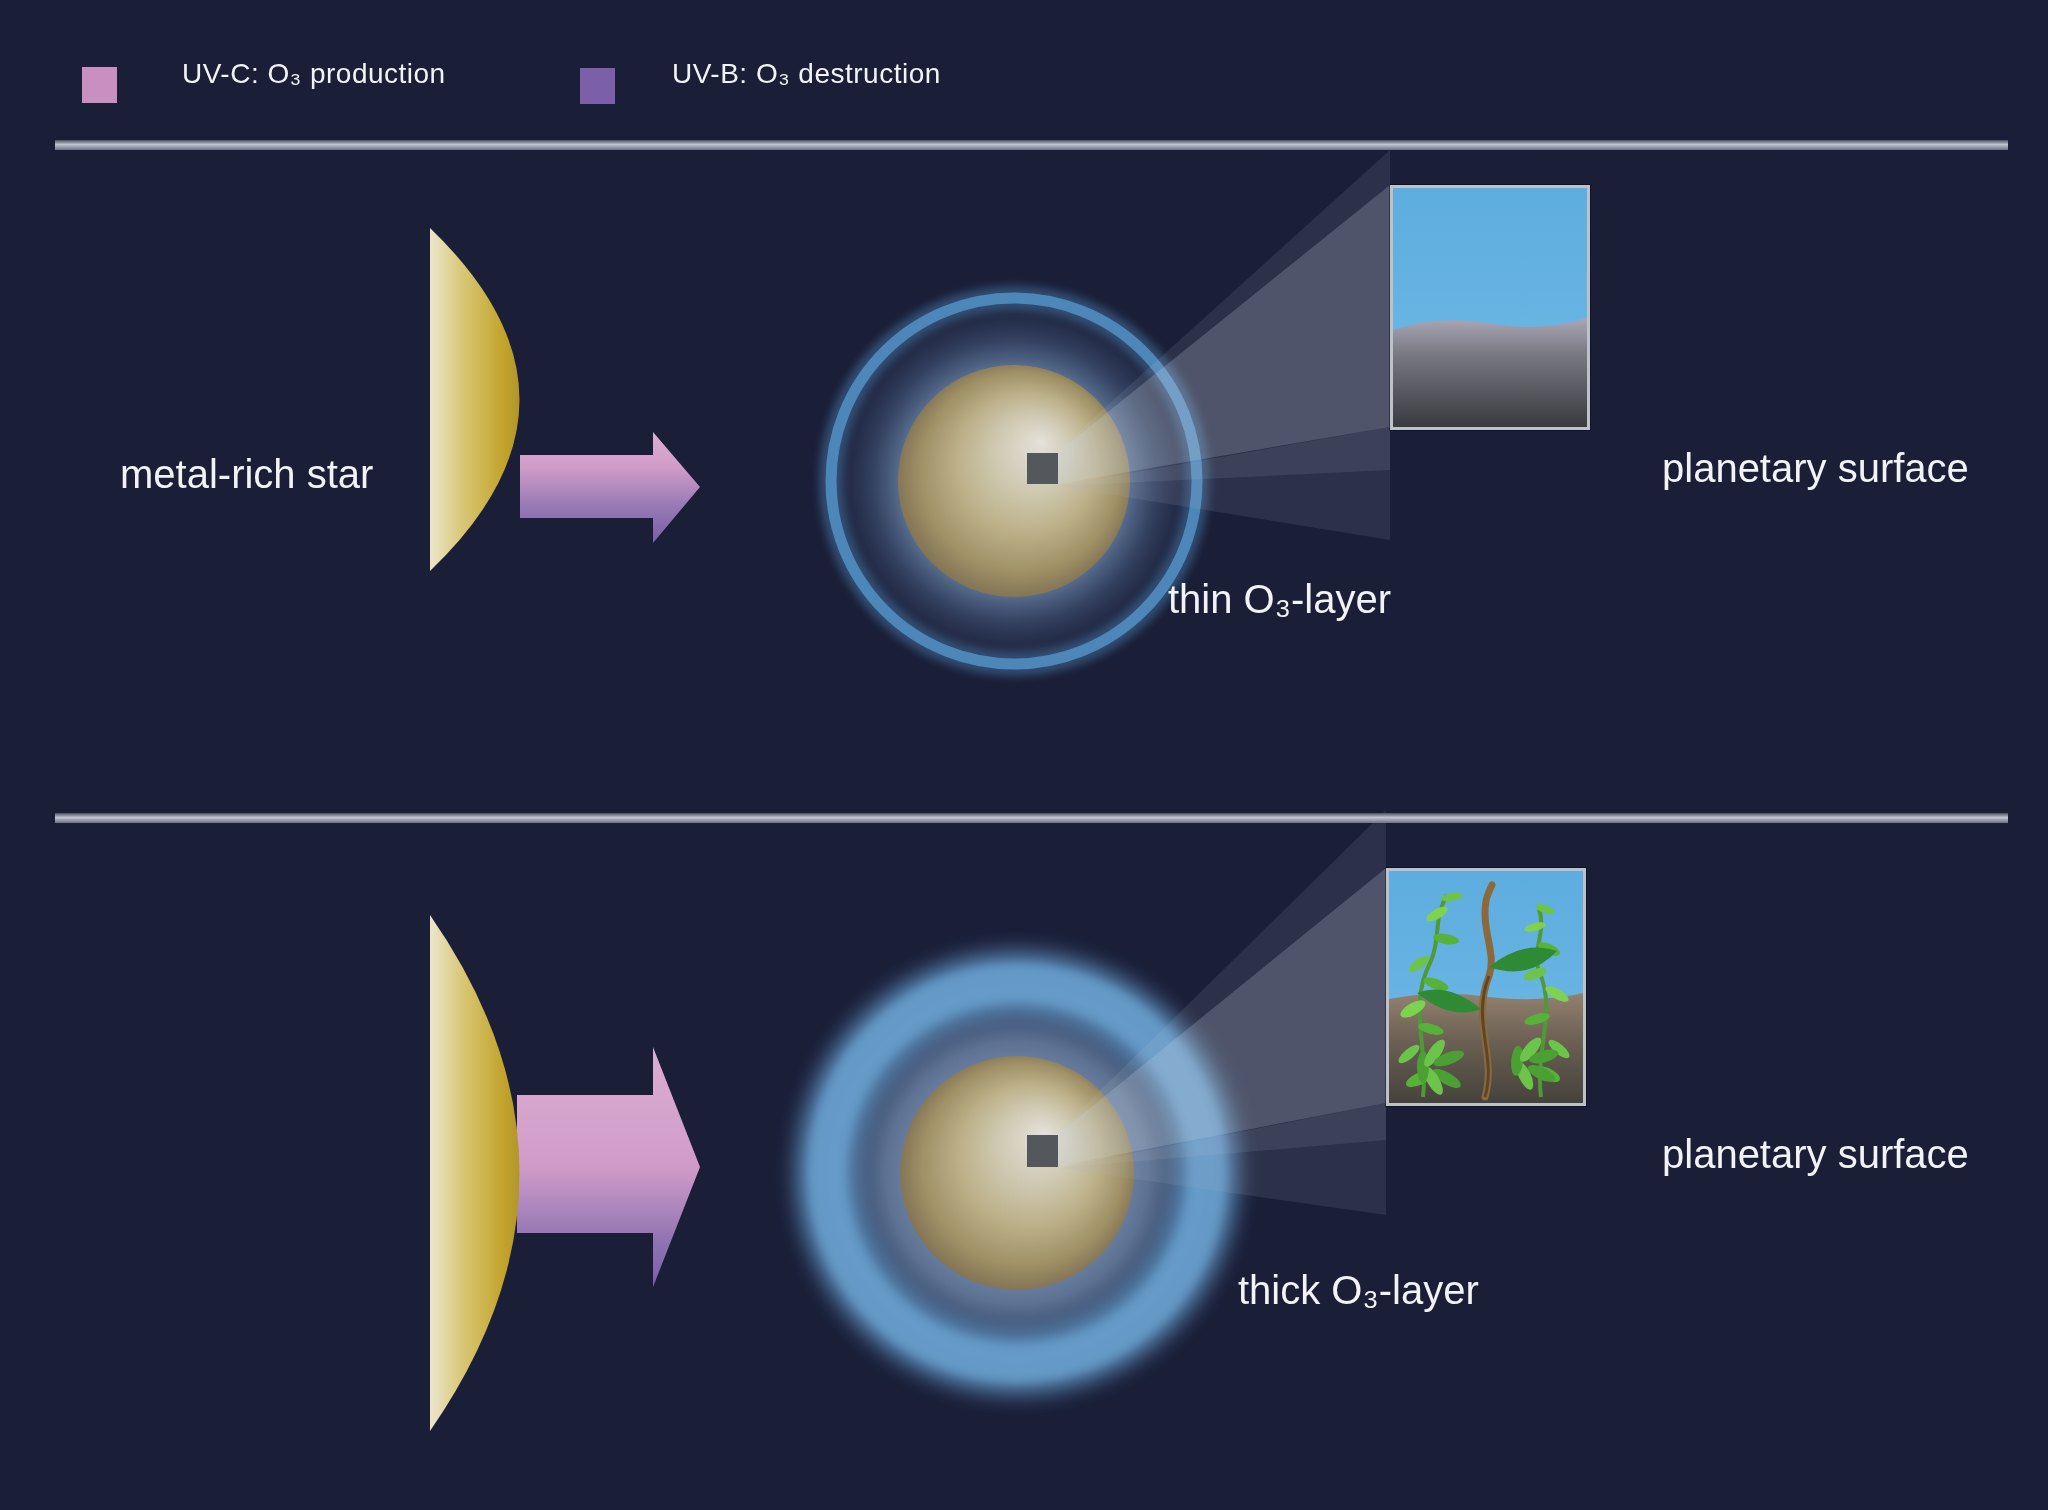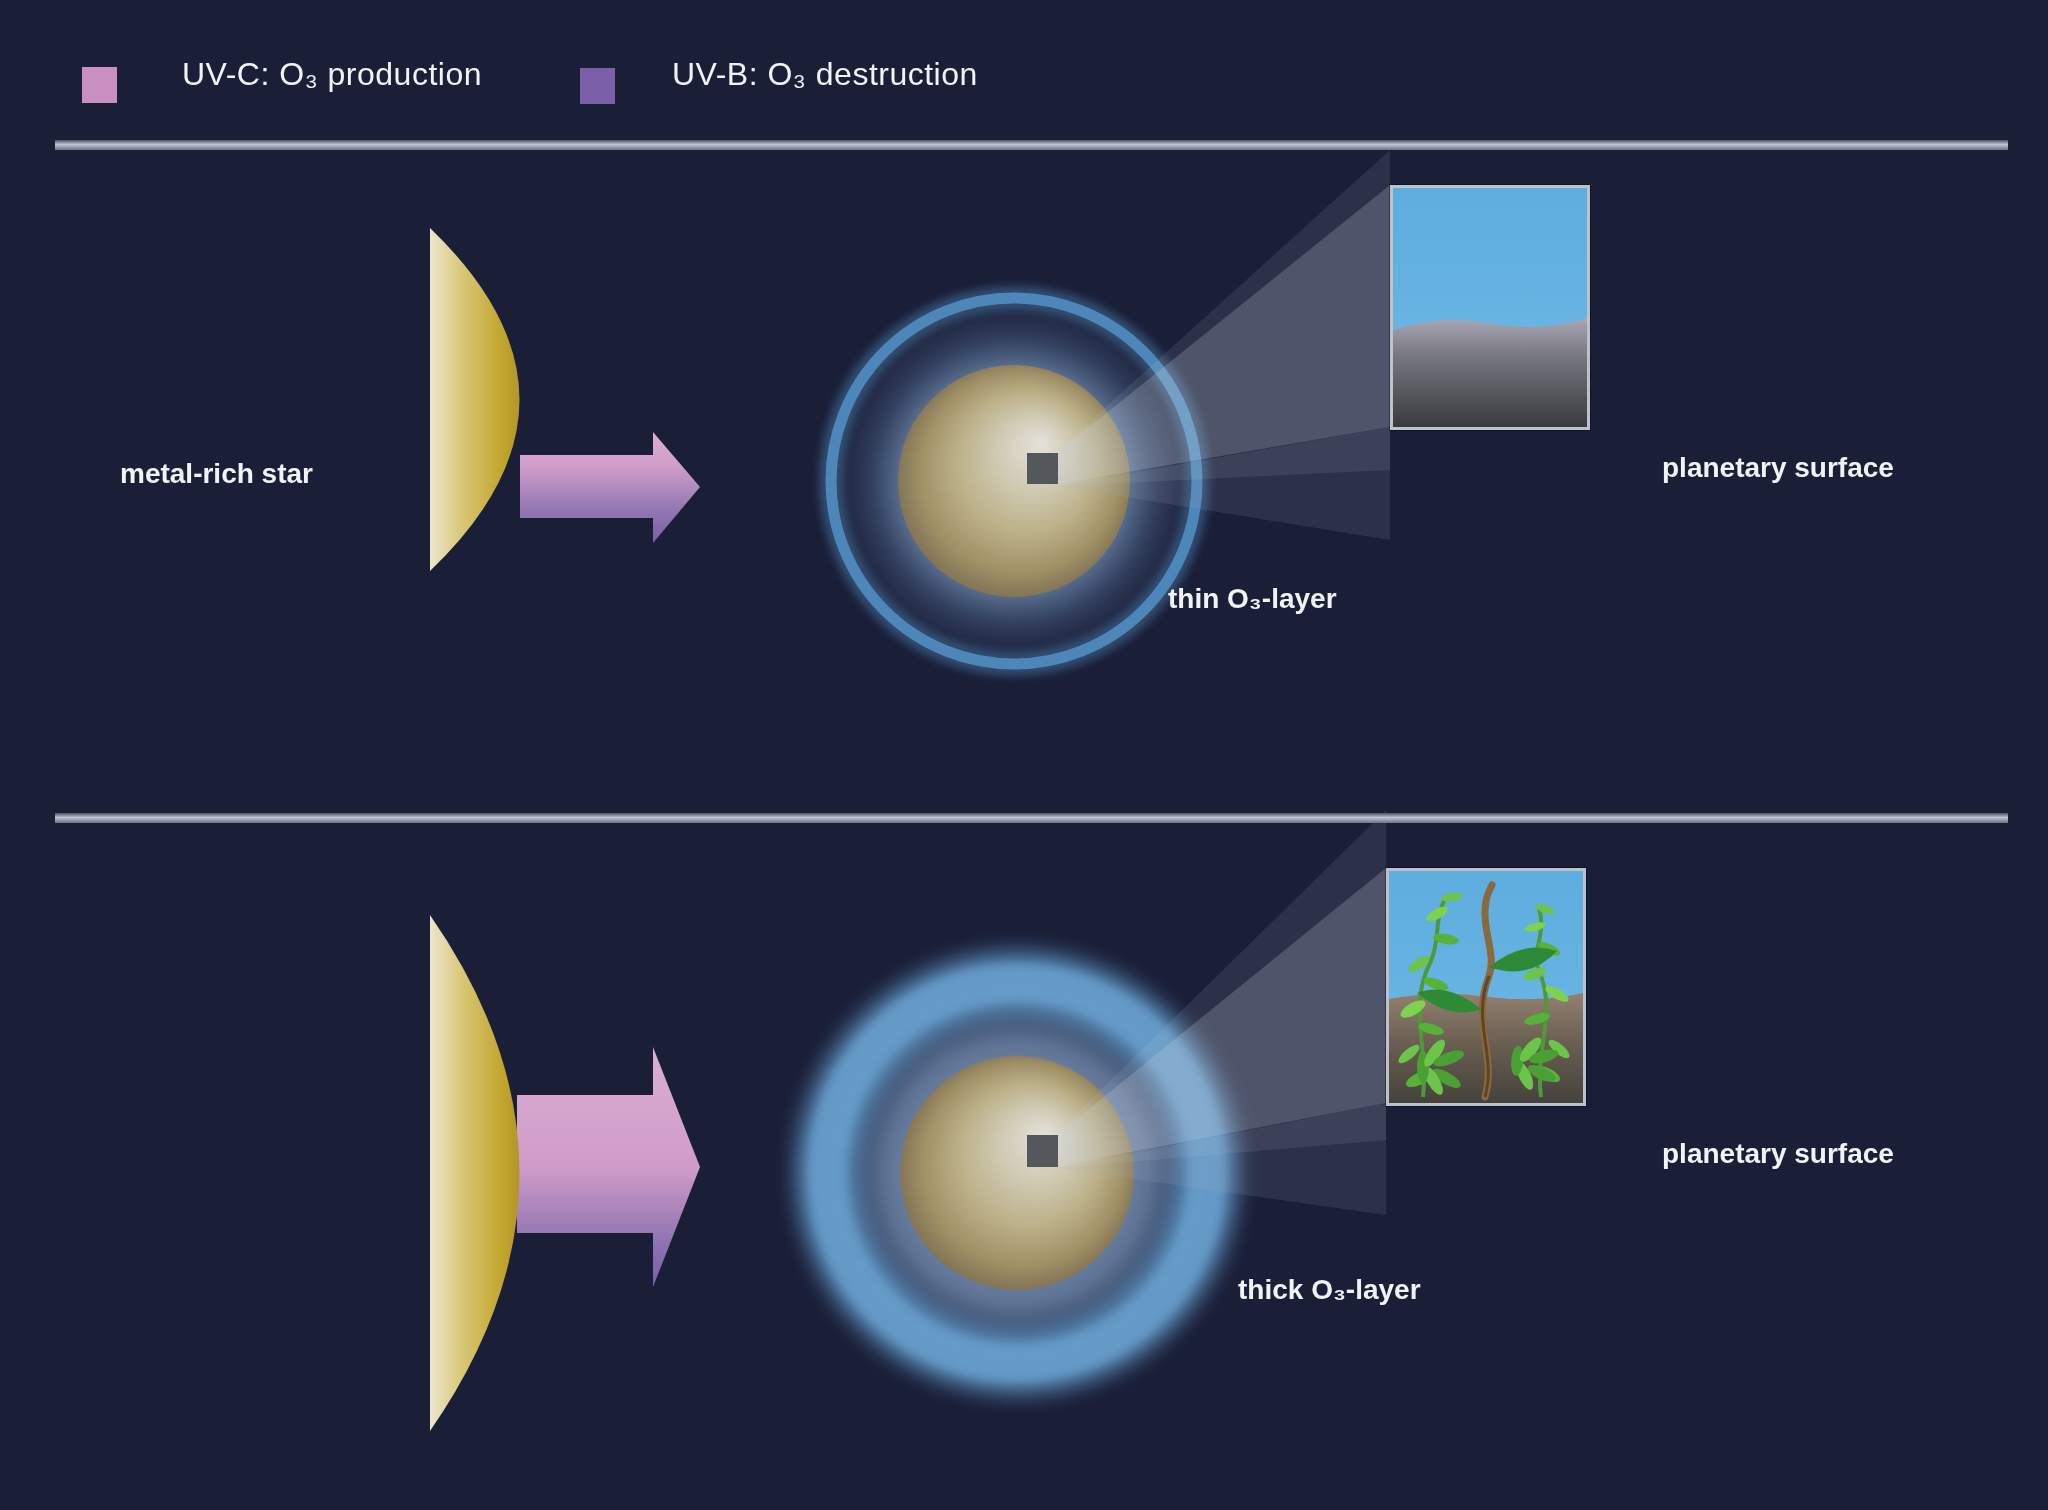--- a/index.html
+++ b/index.html
@@ -9,21 +9,21 @@
     background:#1a1e37;
     overflow:hidden;
     font-family:"Liberation Sans", sans-serif;
     color:#f2f3f6;
   }
   .abs{position:absolute;}
   
   .swatch{width:35px;height:36px;}
   .swatch.pink{left:82px;top:67px;background:#c98fc0;}
   .swatch.purple{left:580px;top:68px;background:#7b5fa8;}
-  .legend-label{font-size:32px;line-height:44px;letter-spacing:0.5px;}
+  .legend-label{font-size:28px;line-height:44px;letter-spacing:0.5px;}
   #legend-label-uvc{left:182px;top:52px;}
   #legend-label-uvb{left:672px;top:52px;text-align:right;}
   
   .divider{
     left:55px;width:1953px;height:10px;
     background:linear-gradient(180deg,#4a4f63 0%,#c0c4d2 45%,#6d7288 100%);
   }
   #divider-top{top:140px;}
   #divider-mid{top:813px;}
   
@@ -32,21 +32,21 @@
   .inset{
     box-sizing:border-box;
     border:3px solid #bdc2ca;
     box-shadow:0 0 0 1px rgba(0,0,0,0.35);
     overflow:hidden;
   }
   #inset-barren{left:1390px;top:185px;width:200px;height:245px;}
   #inset-vegetated{left:1386px;top:868px;width:200px;height:238px;}
   .inset svg{display:block;}
   
-  .caption{font-size:28px;line-height:48px;white-space:nowrap;font-weight:bold;}
+  .caption{font-size:40px;line-height:48px;white-space:nowrap;}
   #label-star-rich{left:120px;top:450px;}
   #label-star-poor{left:122px;top:1188px;}
   #label-ozone-thin{left:1168px;top:575px;}
   #label-ozone-thick{left:1238px;top:1266px;text-align:right;}
   #label-surface-top{left:1662px;top:444px;}
   #label-surface-bottom{left:1662px;top:1130px;}
 </style>
 </head>
 <body>
 

